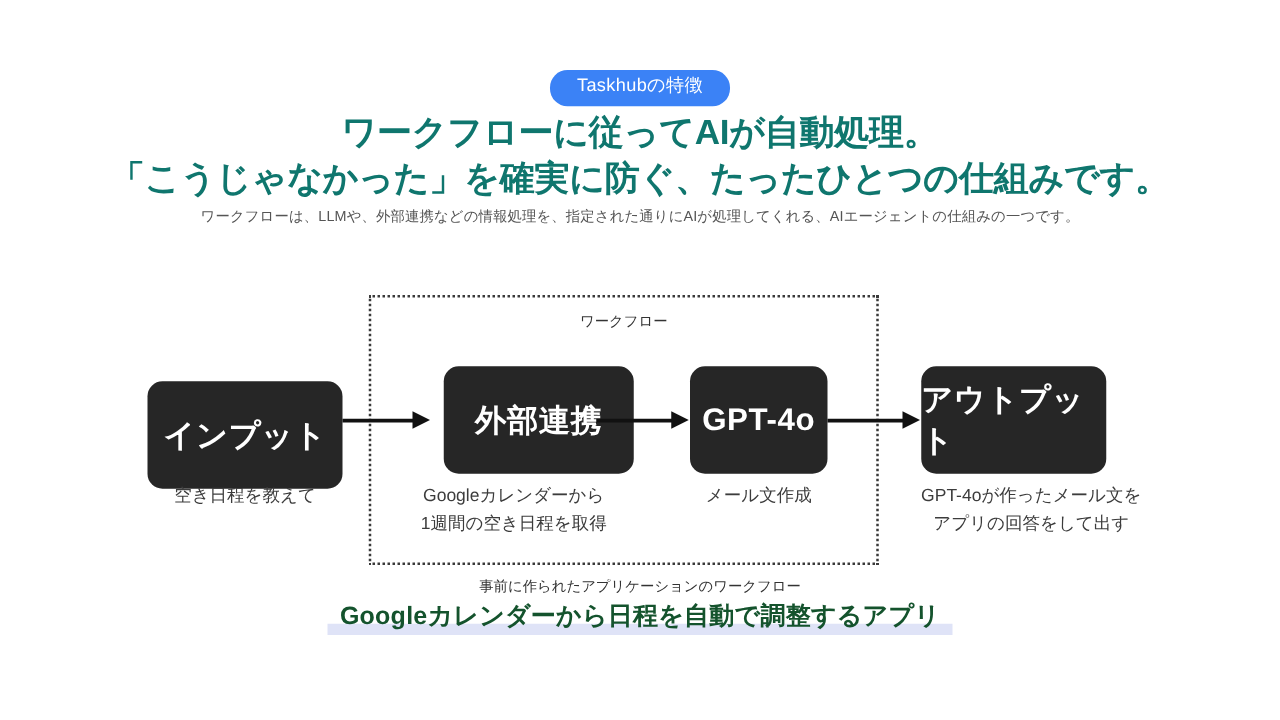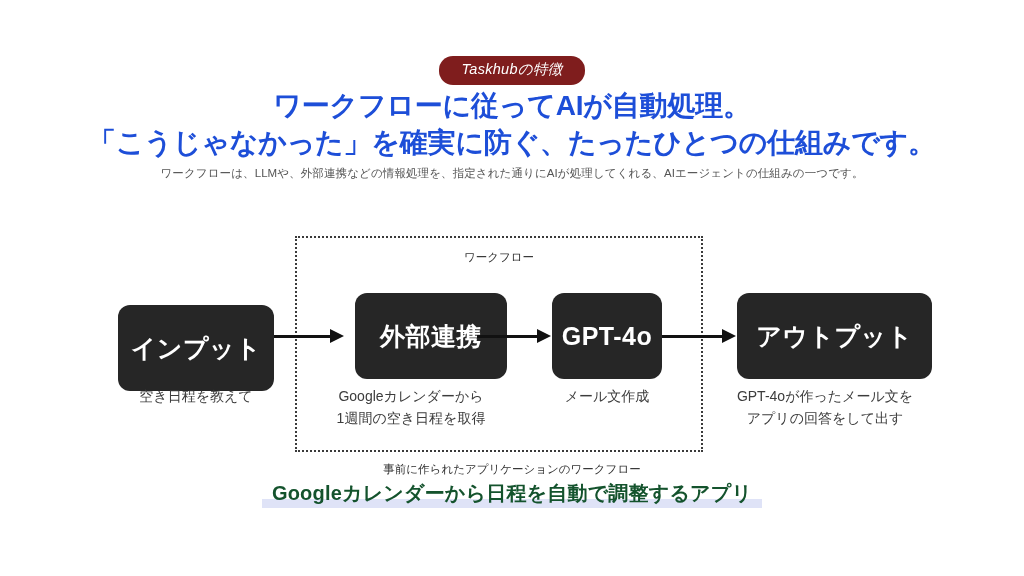--- a/index.html
+++ b/index.html
@@ -19,41 +19,40 @@
   
   .badge-row {
     position: absolute;
     top: 56px;
     left: 0;
     width: 1024px;
     text-align: center;
   }
   .badge {
     display: inline-block;
-    background: #7f1d1d;
+    background: #3b82f6;
     color: #ffffff;
     font-size: 14.5px;
     font-weight: 500;
     letter-spacing: 0.3px;
     padding: 6px 22px 7px 22px;
     border-radius: 14px;
     line-height: 1.1;
-    font-style: italic;
   }
 
   
   .headline {
     position: absolute;
     top: 88px;
     left: 0;
     width: 1024px;
     text-align: center;
     font-size: 28px;
     font-weight: bold;
-    color: #1d4ed8;
+    color: #0f766e;
     line-height: 1.32;
     letter-spacing: -0.2px;
   }
   .headline .line { display: block; white-space: nowrap; }
 
   
   .subtitle {
     position: absolute;
     top: 166px;
     left: 0;
@@ -96,21 +95,21 @@
     justify-content: center;
     font-size: 25px;
     font-weight: bold;
     letter-spacing: 0.5px;
     top: 293px;
     height: 86px;
   }
   .node.n1 { left: 118px; width: 156px; margin-top: 12px; }
   .node.n2 { left: 355px; width: 152px; justify-content: center; }
   .node.n3 { left: 552px; width: 110px; }
-  .node.n4 { left: 737px; width: 195px; }
+  .node.n4 { left: 737px; width: 148px; }
   .node.n3 .label { font-weight: bold; font-size: 25px; }
 
   
   .arrow {
     position: absolute;
     top: 334px;
     height: 4px;
   }
   .arrow .shaft {
     position: absolute;

